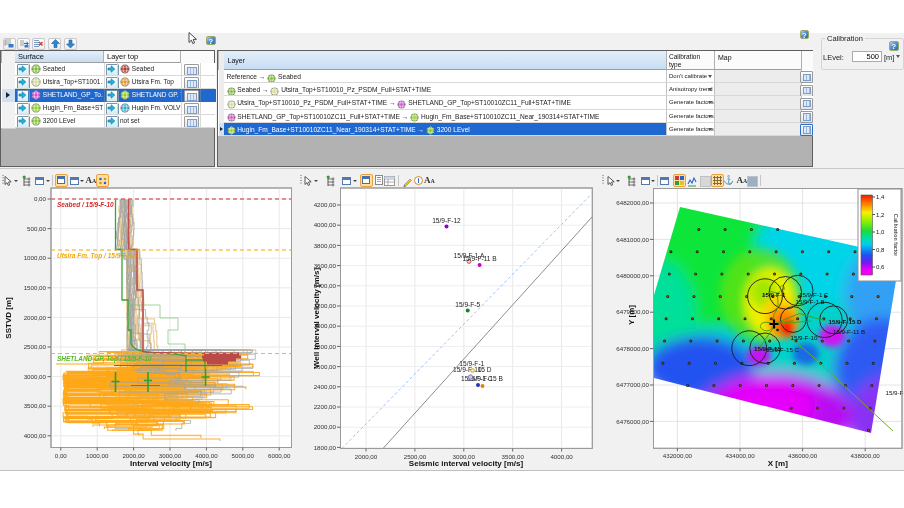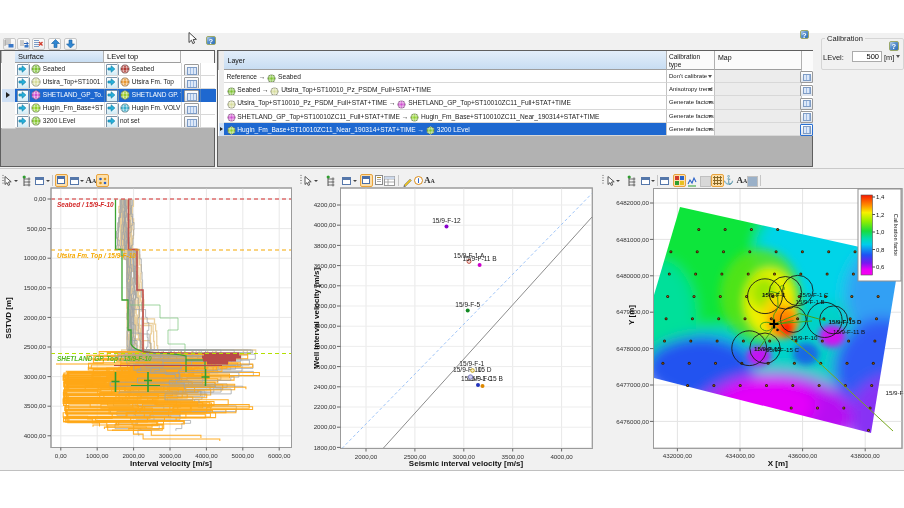--- a/index.html
+++ b/index.html
@@ -36,21 +36,21 @@
     </svg>
   </div>
 <svg width="11" height="13" style="position:absolute;left:188px;top:31.5px">
     <path d="M1,0.5 L1,10.5 L3.4,8.2 L4.8,11.6 L6.6,10.8 L5.2,7.5 L8.4,7.3 Z" fill="#fff" stroke="#333" stroke-width="0.9"></path>
   </svg>
 <div style="position:absolute;left:206px;top:35.5px;width:9.5px;height:9.5px;border-radius:2px;background:linear-gradient(135deg,#bcd2ea 0%,#5b93cf 40%,#2d6db5 100%);border:1px solid #9aa86a;color:#fff;font-size:7.5px;font-weight:bold;text-align:center;line-height:9px;box-sizing:border-box">?</div>
 <div style="position:absolute;left:799.5px;top:29.5px;width:9.5px;height:9.5px;border-radius:2px;background:linear-gradient(135deg,#bcd2ea 0%,#5b93cf 40%,#2d6db5 100%);border:1px solid #9aa86a;color:#fff;font-size:7.5px;font-weight:bold;text-align:center;line-height:9px;box-sizing:border-box">?</div>
 <div style="position:absolute;left:0px;top:49.5px;width:215px;height:117.5px;border:1px solid #5f5f5f;background:#b2b2b2;box-sizing:border-box">
 <div style="position:absolute;left:0.5px;top:0px;width:13.5px;height:12px;background:#f2f2f2;border-right:1px solid #b0b0b0;border-bottom:1px solid #9e9e9e"></div>
 <div style="position:absolute;left:14px;top:0px;width:89px;height:12px;background:linear-gradient(#e3eefa,#c8ddf2);border-right:1px solid #b0b0b0;border-bottom:1px solid #9e9e9e;font-size:7.5px;line-height:12px;padding-left:3px;box-sizing:border-box;color:#111">Surface</div>
-<div style="position:absolute;left:103px;top:0px;width:77px;height:12px;background:#fbfbfb;border-right:1px solid #b0b0b0;border-bottom:1px solid #9e9e9e;font-size:7.5px;line-height:12px;padding-left:3px;box-sizing:border-box;color:#111">LEvel top</div>
+<div style="position:absolute;left:103px;top:0px;width:77px;height:12px;background:#fbfbfb;border-right:1px solid #b0b0b0;border-bottom:1px solid #9e9e9e;font-size:7.5px;line-height:12px;padding-left:3px;box-sizing:border-box;color:#111">Layer top</div>
 <div style="position:absolute;left:180px;top:0px;width:19px;height:12px;background:#fbfbfb;border-right:1px solid #b0b0b0;border-bottom:1px solid #9e9e9e"></div>
 <div style="position:absolute;left:199px;top:0px;width:14px;height:12px;background:#fbfbfb;border-bottom:1px solid #9e9e9e"></div>
 <div style="position:absolute;left:0px;top:12px;width:213px;height:65px;background:#fff"></div>
 <div style="position:absolute;left:0.5px;top:12px;width:13.5px;height:13px;background:#f2f2f2;border-right:1px solid #b8b8b8;border-bottom:1px solid #d0d0d0"></div>
     <div style="position:absolute;left:14px;top:12px;width:200.5px;height:13px;background:#fff"></div>
     <div style="position:absolute;left:15.5px;top:13.5px;width:11px;height:10px;border:1px solid #7a93a8;border-radius:1px;background:linear-gradient(#ffffff,#d2ecf6)">
       <svg width="9" height="8" style="position:absolute;left:0px;top:0px">
         <path d="M1,3 h3.2 v-2.2 l3.6,3.2 -3.6,3.2 v-2.2 h-3.2 z" fill="#25b2dd" stroke="#0d7fa6" stroke-width="0.7"></path>
       </svg>
     </div>

